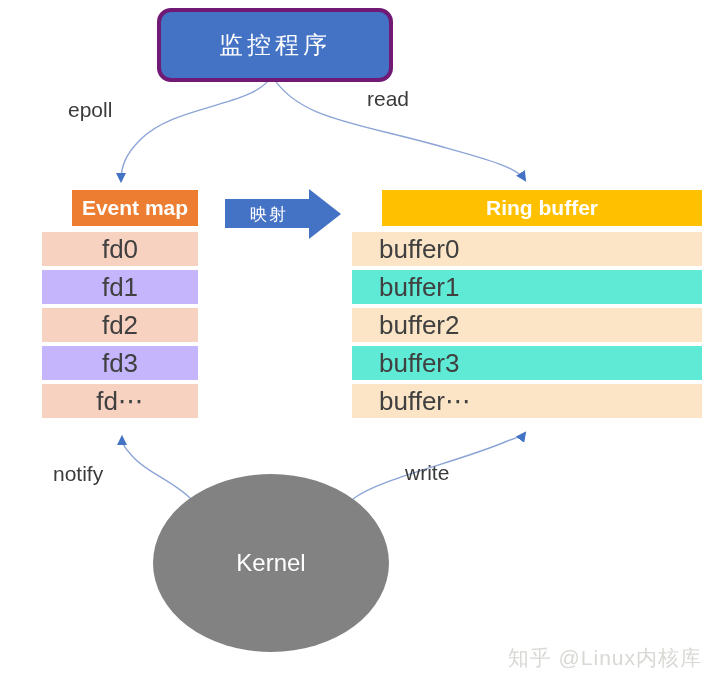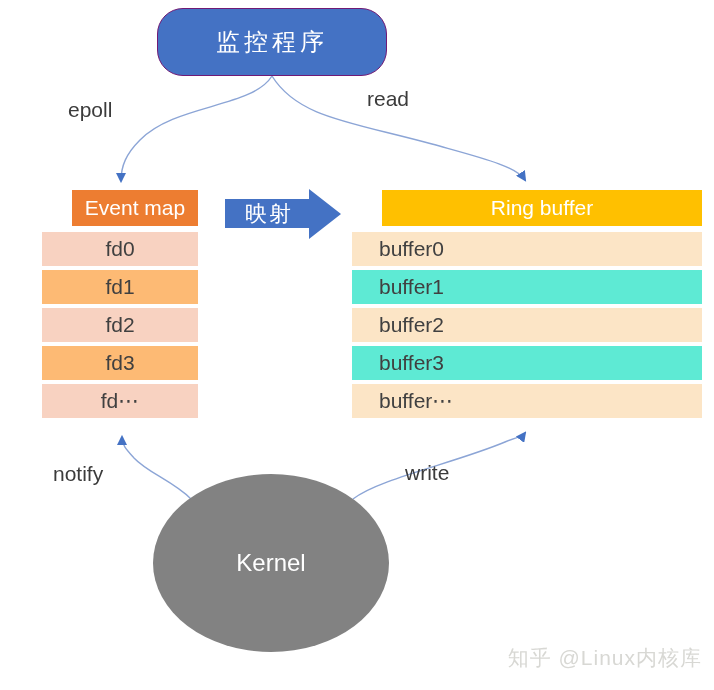--- a/index.html
+++ b/index.html
@@ -7,54 +7,54 @@
     position:relative;
     width:714px;height:690px;
     background:#ffffff;
     font-family:"Liberation Sans","DejaVu Sans",sans-serif;
     overflow:hidden;
   }
   .abs{position:absolute;}
   
   .monitor-box{
     left:157px;top:8px;width:228px;height:66px;
-    background:#4472C4;border:1px solid #701a75;border-radius:26px;
+    background:#4472C4;border:4px solid #701a75;border-radius:14px;
     display:flex;align-items:center;justify-content:center;
     color:#ffffff;font-size:24px;letter-spacing:4px;
   }
   
   .edge-label{
     width:110px;text-align:left;
     color:#3b3b3b;font-size:21px;
   }
   
   .dtable{position:absolute;}
   .t-header{
     height:36px;display:flex;align-items:center;justify-content:center;
-    color:#ffffff;font-weight:normal;font-size:21px;margin-left:30px;
+    color:#ffffff;font-weight:bold;font-size:21px;margin-left:30px;
   }
   .event-header{background:#ED7D31;}
   .ring-header{background:#FFC000;}
   .t-row{
     height:34px;margin-top:4px;
     display:flex;align-items:center;
-    color:#404040;font-size:21px;
+    color:#404040;font-size:26px;
   }
   .t-row.first{margin-top:6px;}
   .event-row{justify-content:center;}
   .ring-row{justify-content:flex-start;padding-left:27px;}
   .event-row.dark{background:#F8D2C1;}
-  .event-row.light{background:#fdba74;}
+  .event-row.light{background:#c4b5fd;}
   .ring-row.dark{background:#FCE5C6;}
   .ring-row.light{background:#5eead4;}
   
   .mapping-label{
     left:228px;top:199px;width:82px;height:30px;
     display:flex;align-items:center;justify-content:center;
-    color:#ffffff;font-size:22px;letter-spacing:2px;
+    color:#ffffff;font-size:17px;letter-spacing:2px;
   }
   
   .kernel{
     left:153px;top:474px;width:236px;height:178px;
     background:#828282;border-radius:50%;
     display:flex;align-items:center;justify-content:center;
     color:#ffffff;font-size:24px;
   }
   .watermark{
     right:12px;top:644px;

